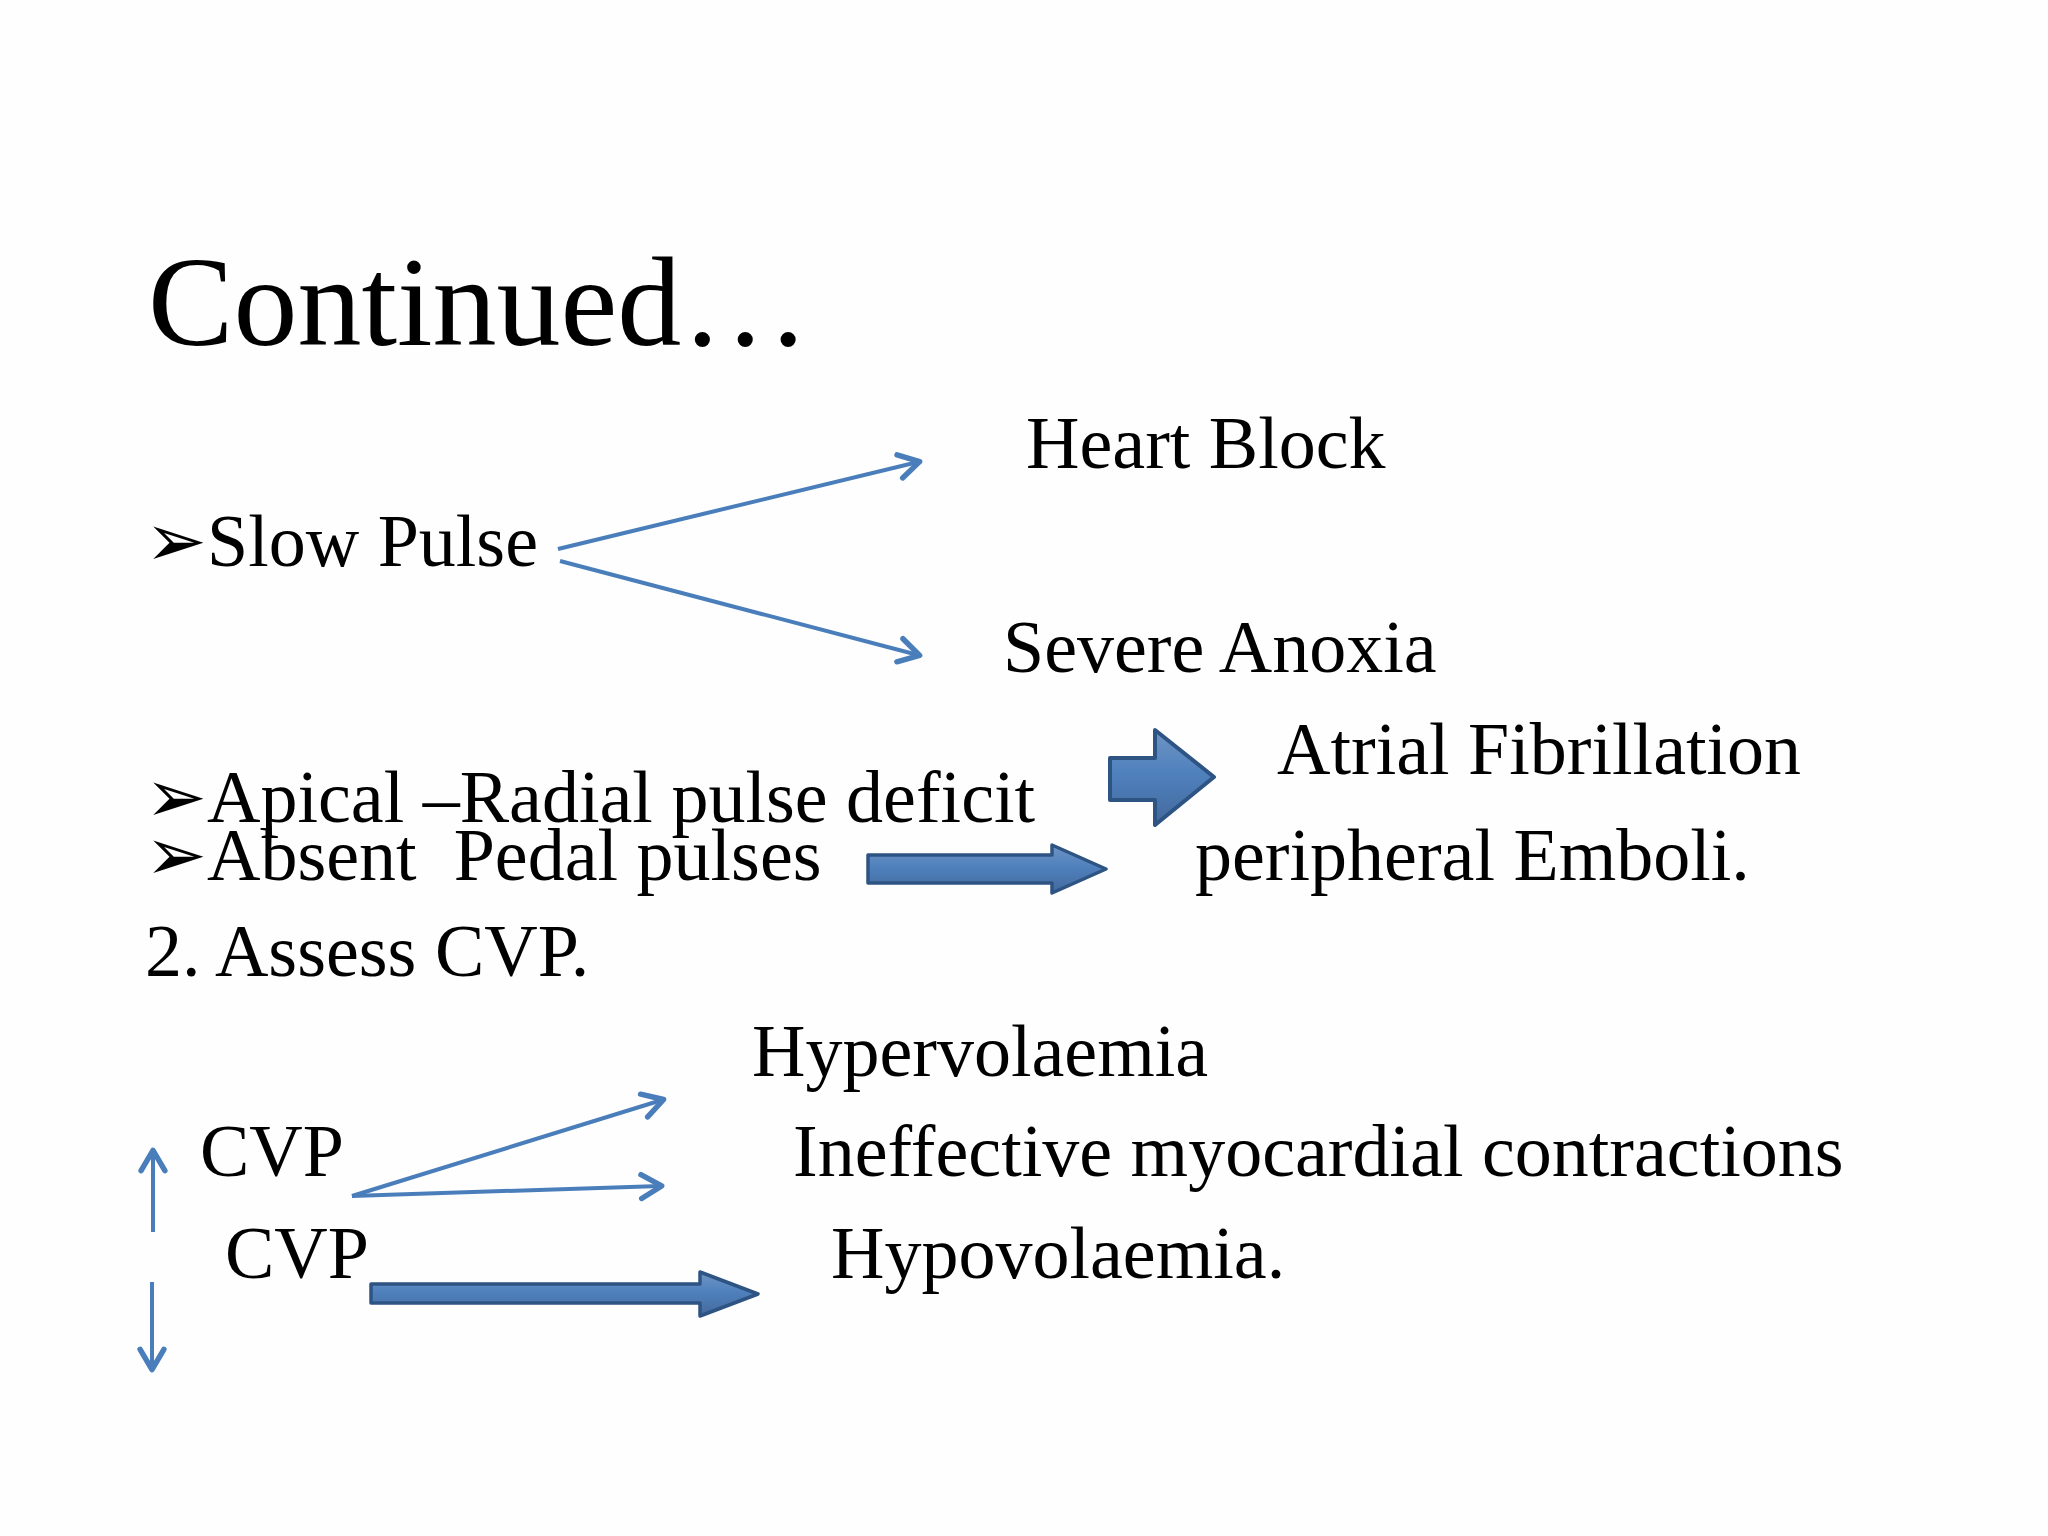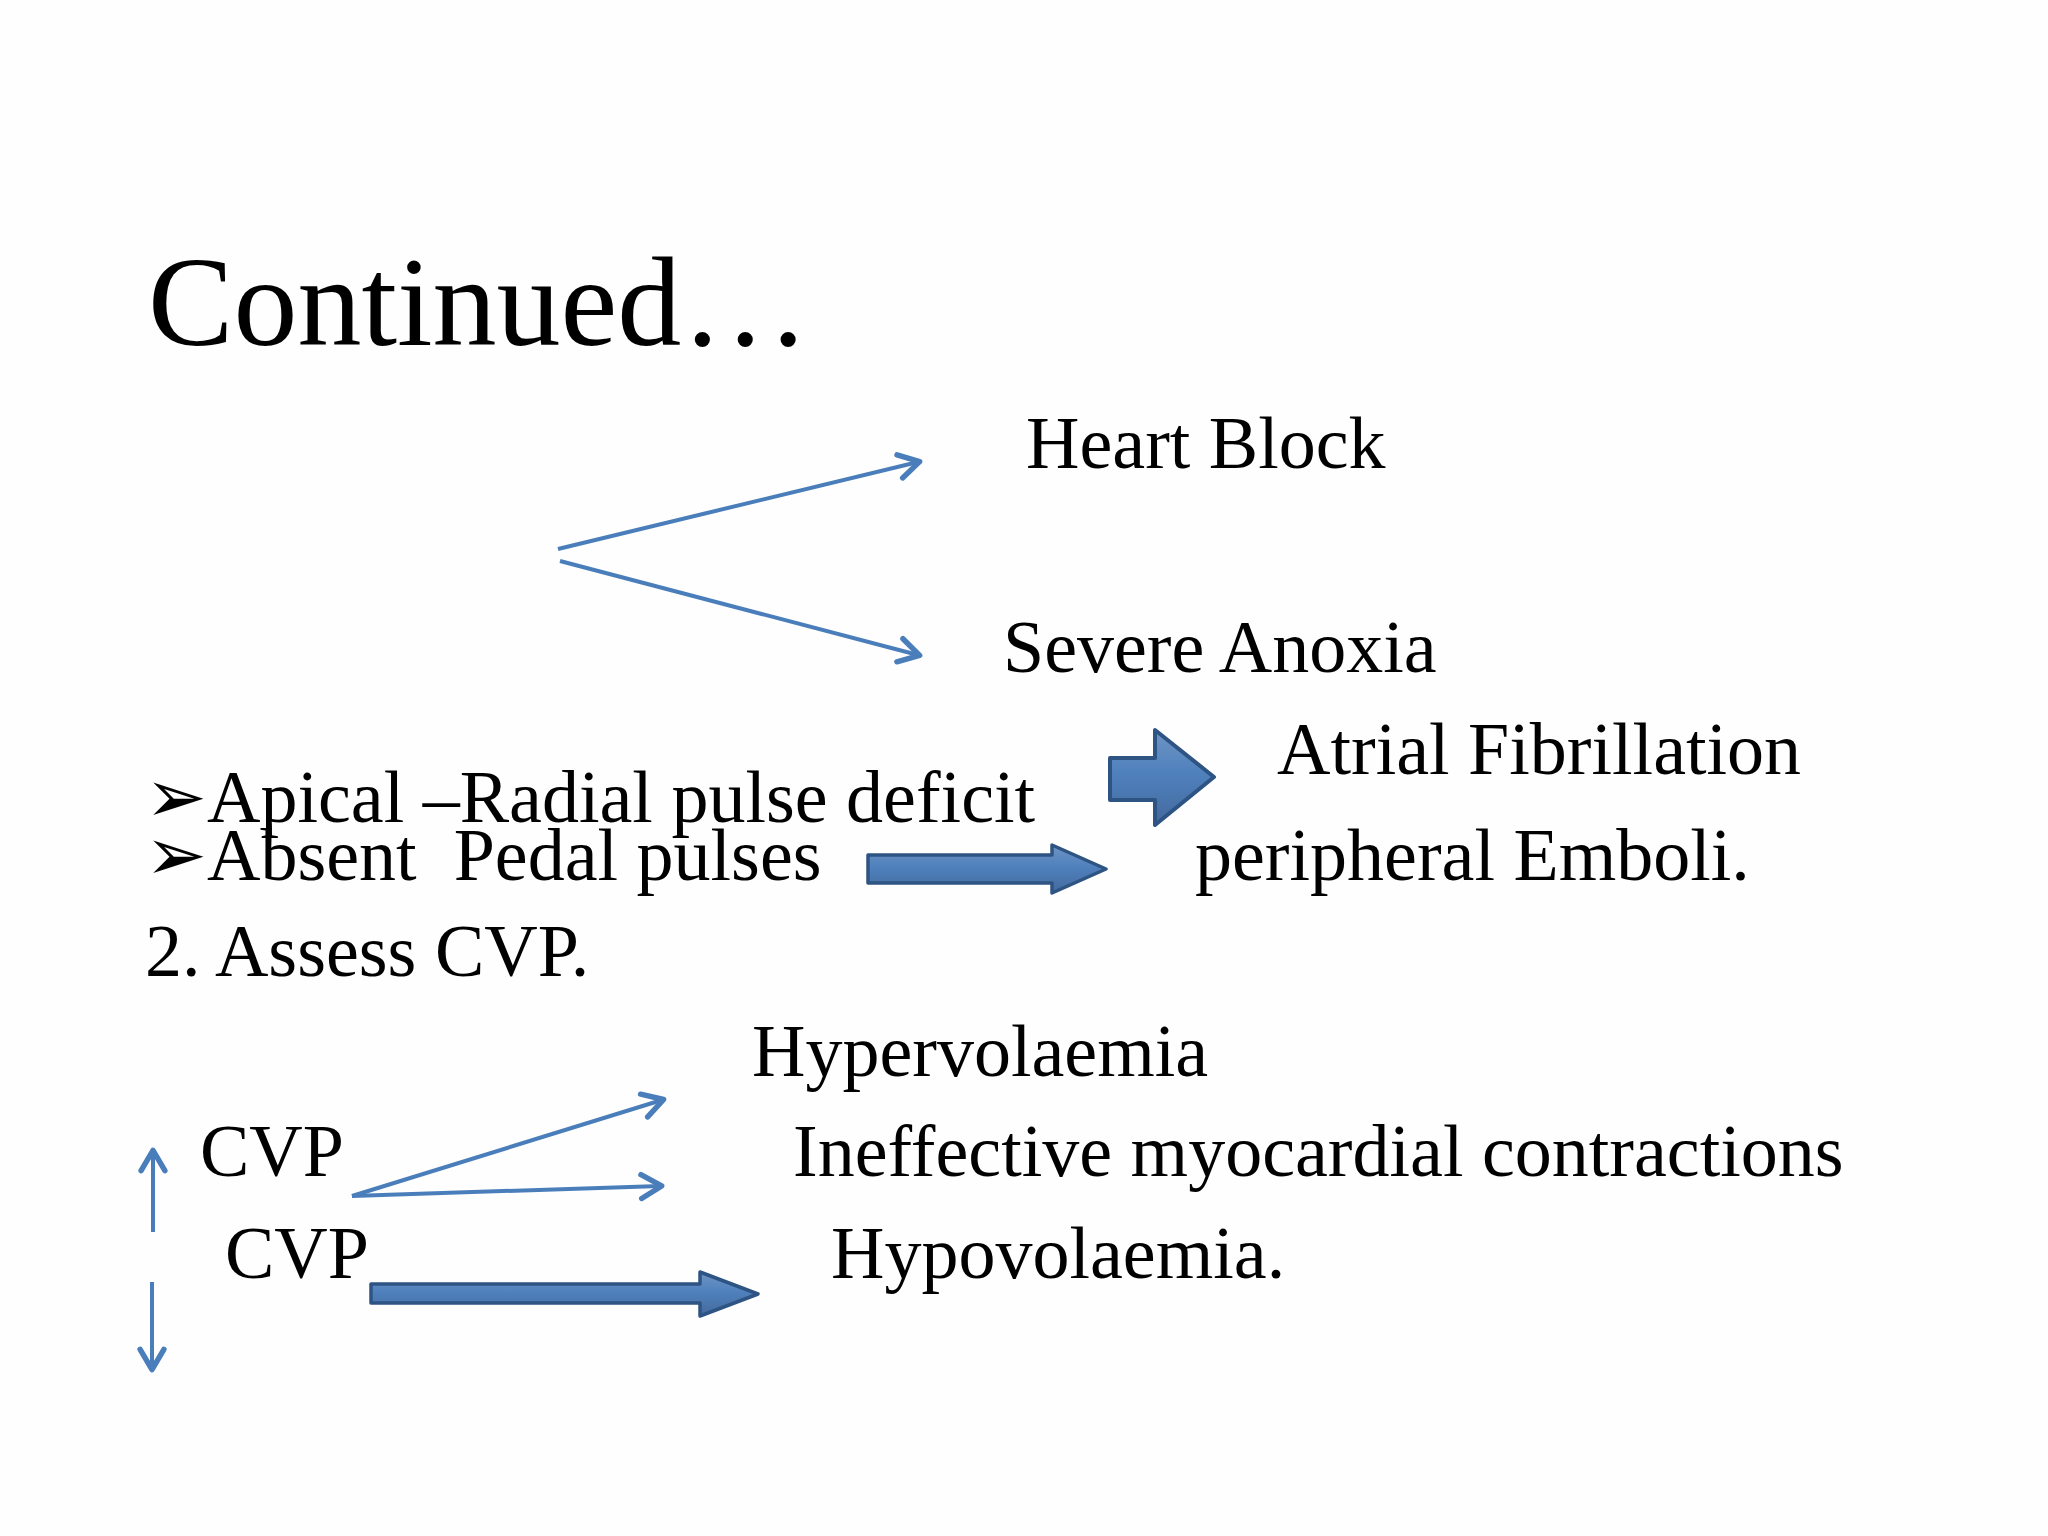--- a/index.html
+++ b/index.html
@@ -64,20 +64,21 @@
     <line x1="352" y1="1196" x2="662" y2="1100" stroke="#4a7ebb" stroke-width="4" marker-end="url(#openHead)"></line>
     <line x1="352" y1="1196" x2="660" y2="1186" stroke="#4a7ebb" stroke-width="4" marker-end="url(#openHead)"></line>
 
     <path d="M371,1284 L700,1284 L700,1272 L758,1294 L700,1316 L700,1303 L371,1303 Z" fill="url(#blockGrad)" stroke="#2e5484" stroke-width="3.5" stroke-linejoin="round"></path>
   </svg>
 
   <div class="txt title" style="left:148px; top:238px;">Continued…</div>
 
   <div class="txt" style="left:1026px; top:406px;">Heart Block</div>
 
+  <div class="txt bullet-line" style="left:145px; top:504px;">➢Slow Pulse</div>
 
   <div class="txt" style="left:1003px; top:610px;">Severe Anoxia</div>
 
   <div class="txt bullet-line" style="left:145px; top:712px;margin-top:48px;">➢Apical –Radial pulse deficit</div>
 
   <div class="txt" style="left:1277px; top:712px;">Atrial Fibrillation</div>
 
   <div class="txt bullet-line" style="left:145px; top:818px;font-family:Liberation Serif, serif;">➢Absent  Pedal pulses</div>
 
   <div class="txt" style="left:1195px; top:818px;">peripheral Emboli.</div>

